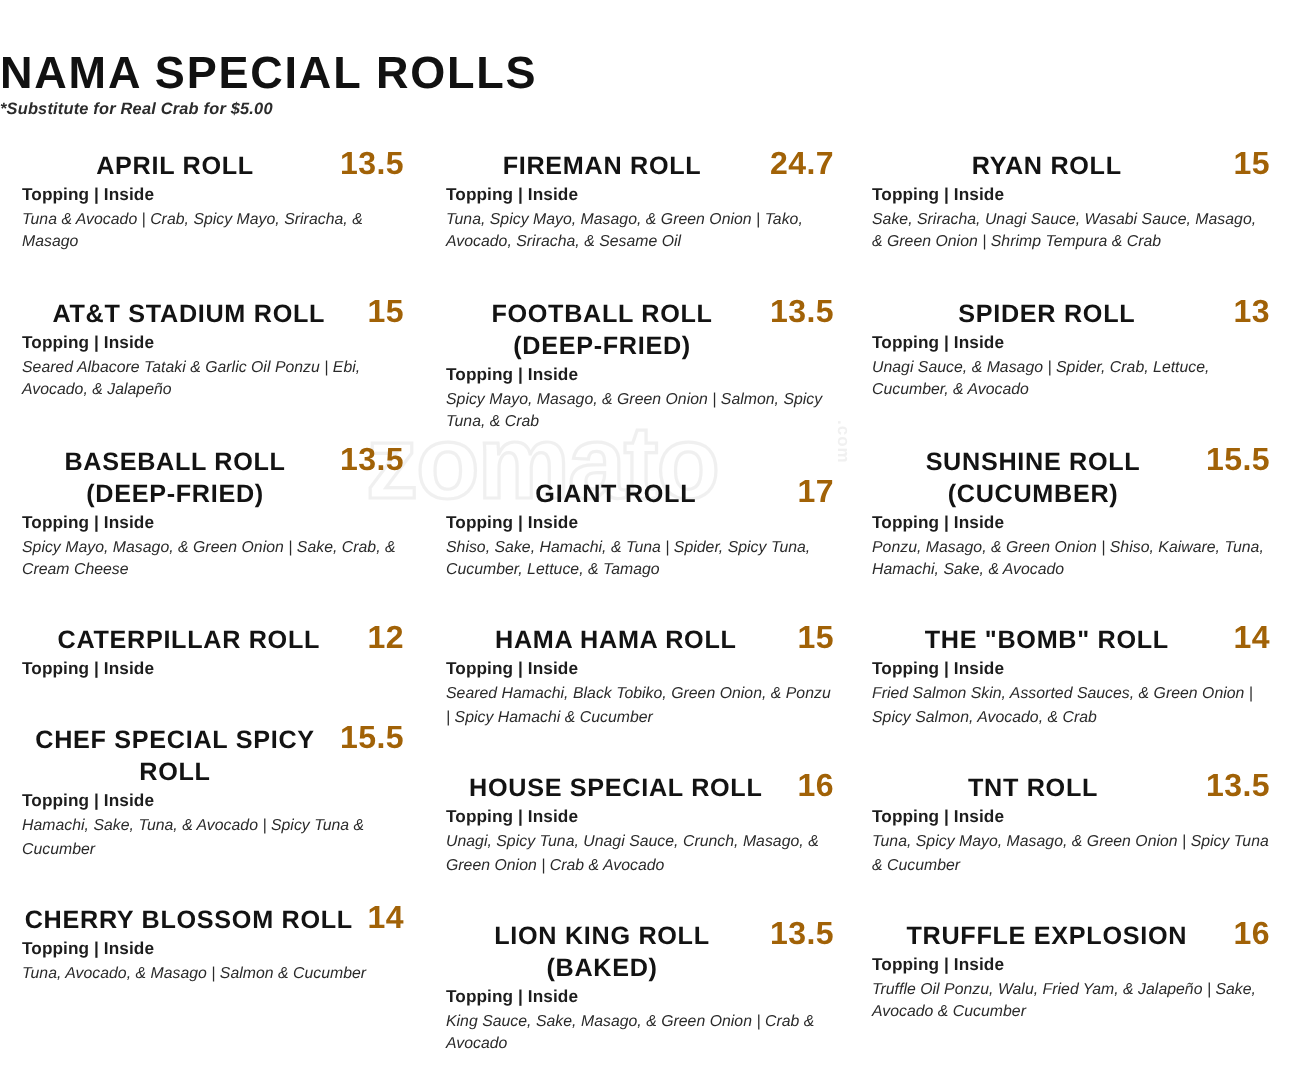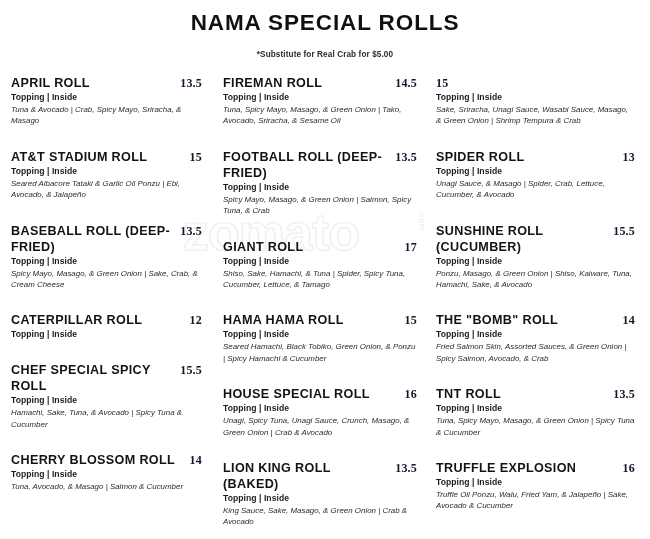--- a/index.html
+++ b/index.html
@@ -53,36 +53,37 @@
     letter-spacing: 0.5px;
     writing-mode: vertical-rl;
     text-orientation: mixed;
     line-height: 9px;
   }
 
   
   #header {
     position: relative;
     z-index: 2;
-    text-align: center;
-    padding-top: 10px;
+    text-align: left;
+    padding-top: 24px;
   }
   #menu-title {
     font-size: 22.5px;
     font-weight: 700;
     letter-spacing: 0.9px;
     color: #111111;
     line-height: 26px;
   }
   #menu-subtitle {
     font-size: 8.2px;
     font-weight: 600;
     color: #2b2b2b;
     letter-spacing: 0.1px;
-    margin-top: 14px;
+    margin-top: 0;
+    font-style: italic;
   }
 
   
   #columns {
     position: relative;
     z-index: 2;
     display: flex;
     padding: 16px 0 0 0;
     align-items: flex-start;
   }
@@ -103,31 +104,31 @@
     justify-content: space-between;
     gap: 6px;
   }
   .item-name {
     font-size: 12.6px;
     font-weight: 700;
     color: #131313;
     letter-spacing: 0.35px;
     line-height: 16px;
     flex: 1 1 auto;
+    text-align: center;
   }
   .item-price {
-    font-size: 12px;
-    font-weight: 700;
-    color: #0f172a;
+    font-size: 16px;
+    font-weight: 700;
+    color: #a16207;
     letter-spacing: 0.2px;
     line-height: 16px;
     flex: 0 0 auto;
     white-space: nowrap;
     padding-top: 0px;
-    font-family: Liberation Serif, serif;
   }
 
   .item-label {
     font-size: 8.6px;
     font-weight: 600;
     color: #1d1d1d;
     margin-top: 1px;
     line-height: 11px;
     letter-spacing: 0.05px;
   }
@@ -202,21 +203,21 @@
             <div class="item-price">14</div>
           </div>
           <div class="item-label">Topping | Inside</div>
           <div class="item-desc">Tuna, Avocado, &amp; Masago | Salmon &amp; Cucumber</div>
         </div>
       </div>
     <div class="menu-column col-2">
         <div class="menu-item">
           <div class="item-headline">
             <div class="item-name">FIREMAN ROLL</div>
-            <div class="item-price">14.5</div>
+            <div class="item-price">24.7</div>
           </div>
           <div class="item-label">Topping | Inside</div>
           <div class="item-desc">Tuna, Spicy Mayo, Masago, &amp; Green Onion | Tako, Avocado, Sriracha, &amp; Sesame Oil</div>
         </div>
         <div class="menu-item">
           <div class="item-headline">
             <div class="item-name">FOOTBALL ROLL (DEEP-FRIED)</div>
             <div class="item-price">13.5</div>
           </div>
           <div class="item-label">Topping | Inside</div>
@@ -251,20 +252,21 @@
             <div class="item-name">LION KING ROLL (BAKED)</div>
             <div class="item-price">13.5</div>
           </div>
           <div class="item-label">Topping | Inside</div>
           <div class="item-desc">King Sauce, Sake, Masago, &amp; Green Onion | Crab &amp; Avocado</div>
         </div>
       </div>
     <div class="menu-column col-3">
         <div class="menu-item">
           <div class="item-headline">
+            <div class="item-name">RYAN ROLL</div>
             <div class="item-price">15</div>
           </div>
           <div class="item-label">Topping | Inside</div>
           <div class="item-desc">Sake, Sriracha, Unagi Sauce, Wasabi Sauce, Masago, &amp; Green Onion | Shrimp Tempura &amp; Crab</div>
         </div>
         <div class="menu-item">
           <div class="item-headline">
             <div class="item-name">SPIDER ROLL</div>
             <div class="item-price">13</div>
           </div>

